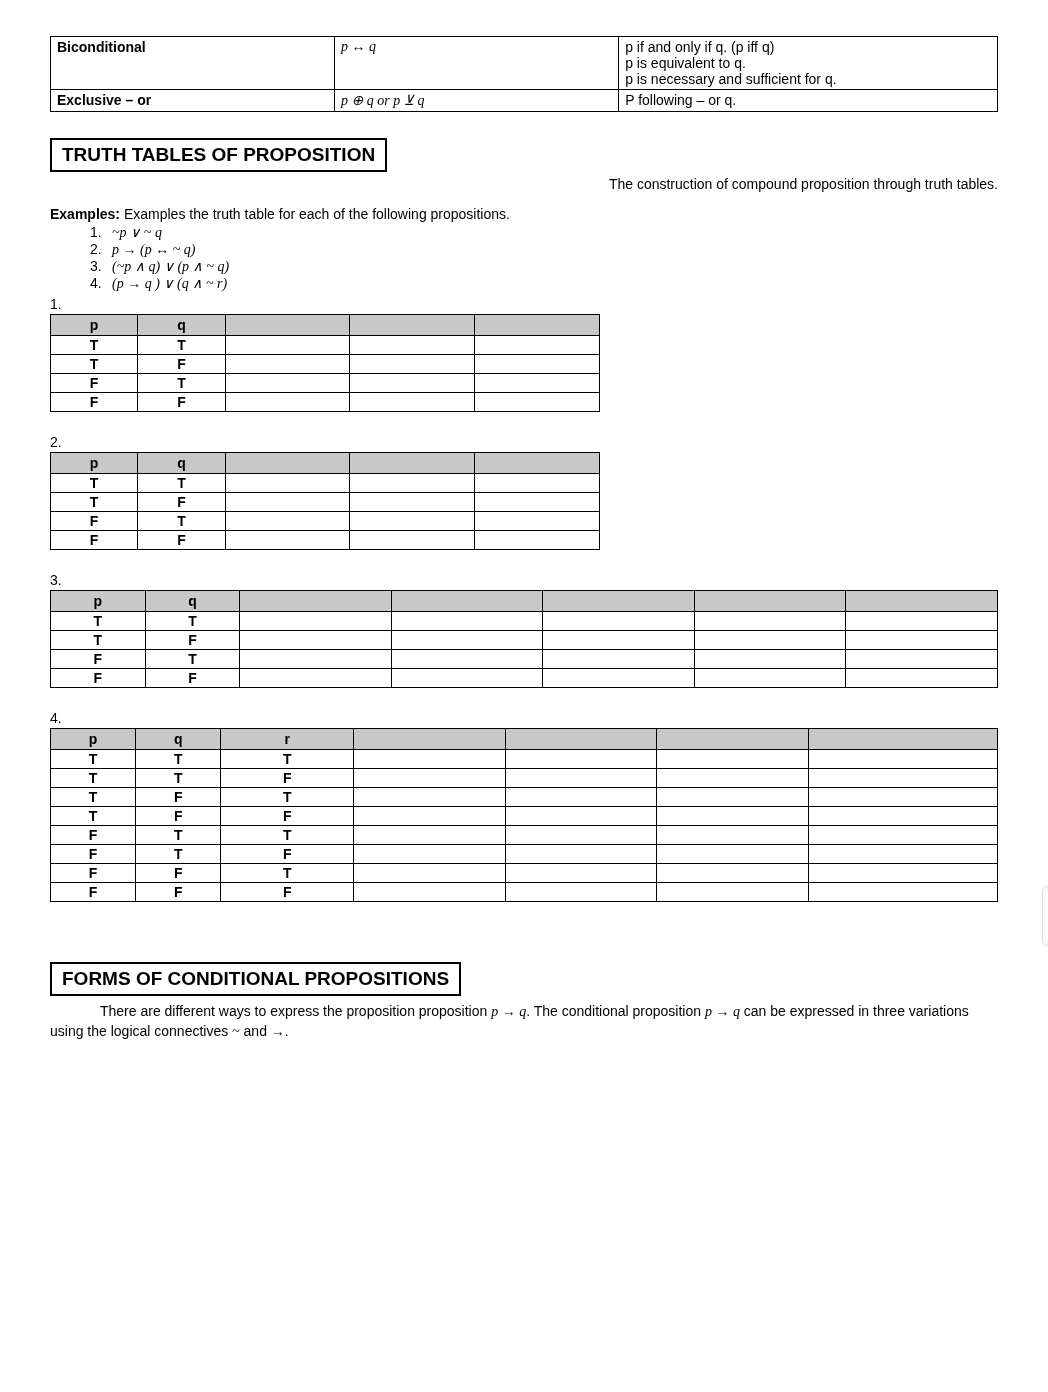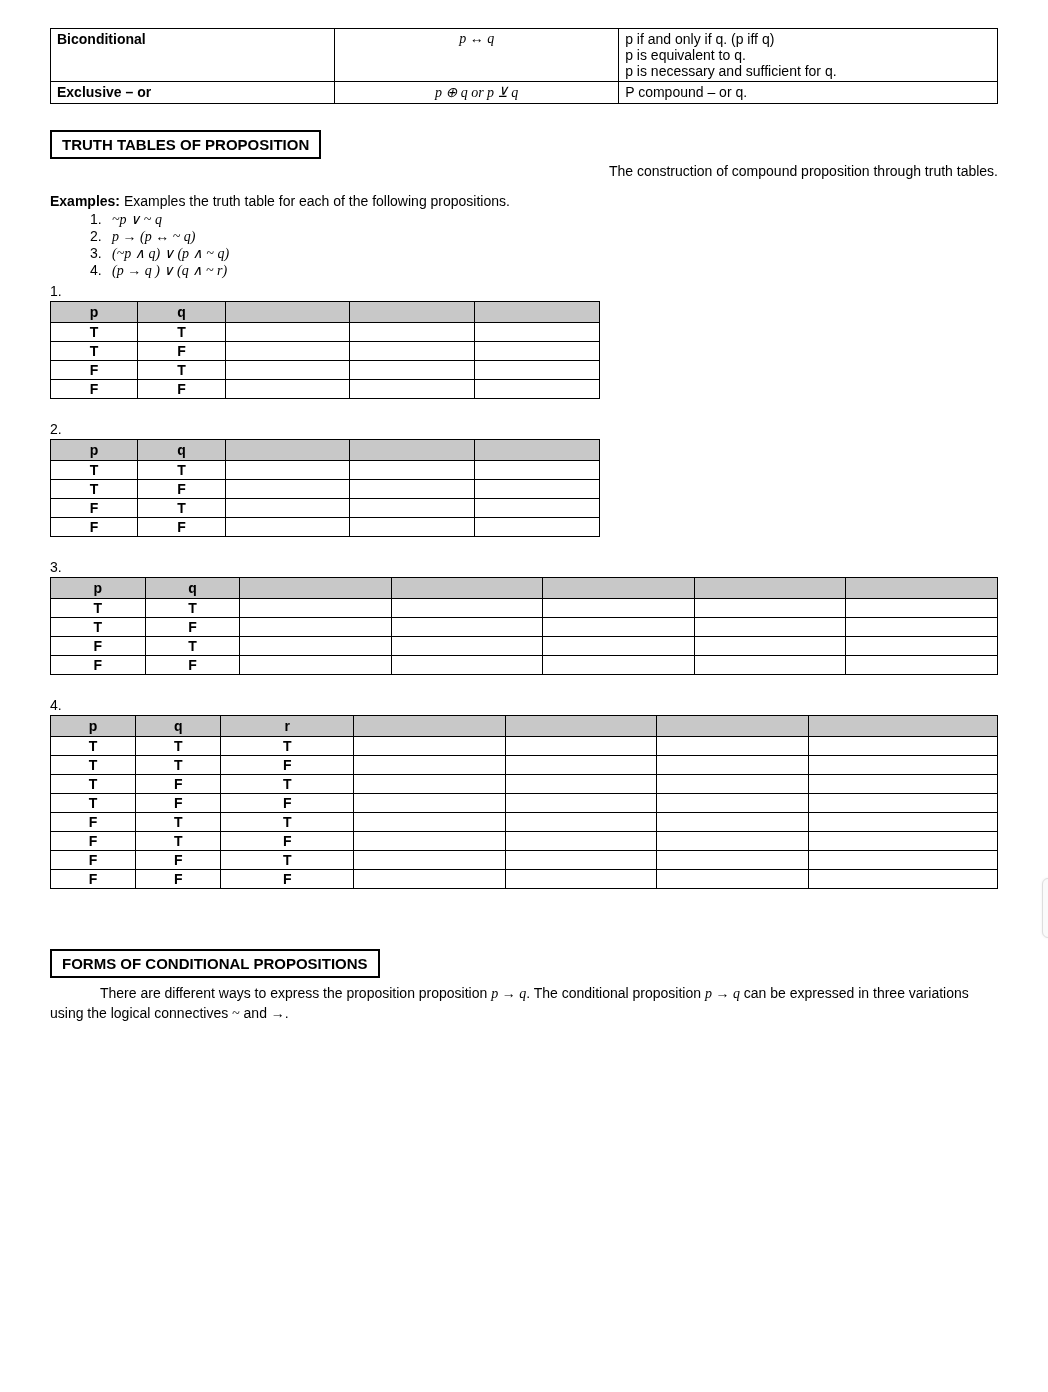--- a/index.html
+++ b/index.html
@@ -5,48 +5,48 @@
   body {
     font-family: Arial, Helvetica, sans-serif;
     font-size: 14px;
     color: #000;
     background: #fff;
     margin: 0;
     padding: 0;
   }
   .page {
     width: 948px;
-    margin: 8px auto;
+    margin: 16px auto;
     padding: 20px 50px 60px 50px;
     position: relative;
   }
   table {
     border-collapse: collapse;
     width: 100%;
   }
   td, th {
     border: 1px solid #000;
     font-size: 14px;
     padding: 2px 6px;
     vertical-align: top;
   }
   .top-table td {
     vertical-align: top;
   }
   .top-table .col1 { width: 30%; font-weight: bold; }
-  .top-table .col2 { width: 30%; text-align: center; font-style: italic; font-family: 'Times New Roman', serif; }
+  .top-table .col2 { width: 30%; text-align: left; font-style: italic; font-family: 'Times New Roman', serif; }
   .top-table .col3 { width: 40%; }
   .section-header-box {
     border: 2px solid #000;
     padding: 4px 10px;
     font-weight: bold;
     display: inline-block;
     margin-top: 26px;
     margin-bottom: 2px;
-    font-size: 15px;
+    font-size: 19px;
   }
   .indent-text {
     margin-left: 50px;
     margin-top: 2px;
     text-align: right;
   }
   .examples-line {
     margin-top: 14px;
   }
   .examples-line .bold { font-weight: bold; }
@@ -131,21 +131,21 @@
         <tr>
       <td class="col1">Biconditional</td>
       <td class="col2">p ↔ q</td>
       <td class="col3" style="white-space:pre-line;">p if and only if q. (p iff q)
 p is equivalent to q.
 p is necessary and sufficient for q.</td>
     </tr>
     <tr>
       <td class="col1">Exclusive – or</td>
       <td class="col2"><span style="font-weight:normal;">p ⊕ q or p ⊻ q</span></td>
-      <td class="col3">P compound – or q.</td>
+      <td class="col3">P following – or q.</td>
     </tr>
   </tbody>
     </table>
 
   
   <div class="section-header-box">TRUTH TABLES OF PROPOSITION</div>
   <div class="indent-text">The construction of compound proposition through truth tables.</div>
 
   <div class="examples-line">
     <span class="bold">Examples:</span><span> Examples the truth table for each of the following propositions.</span>

